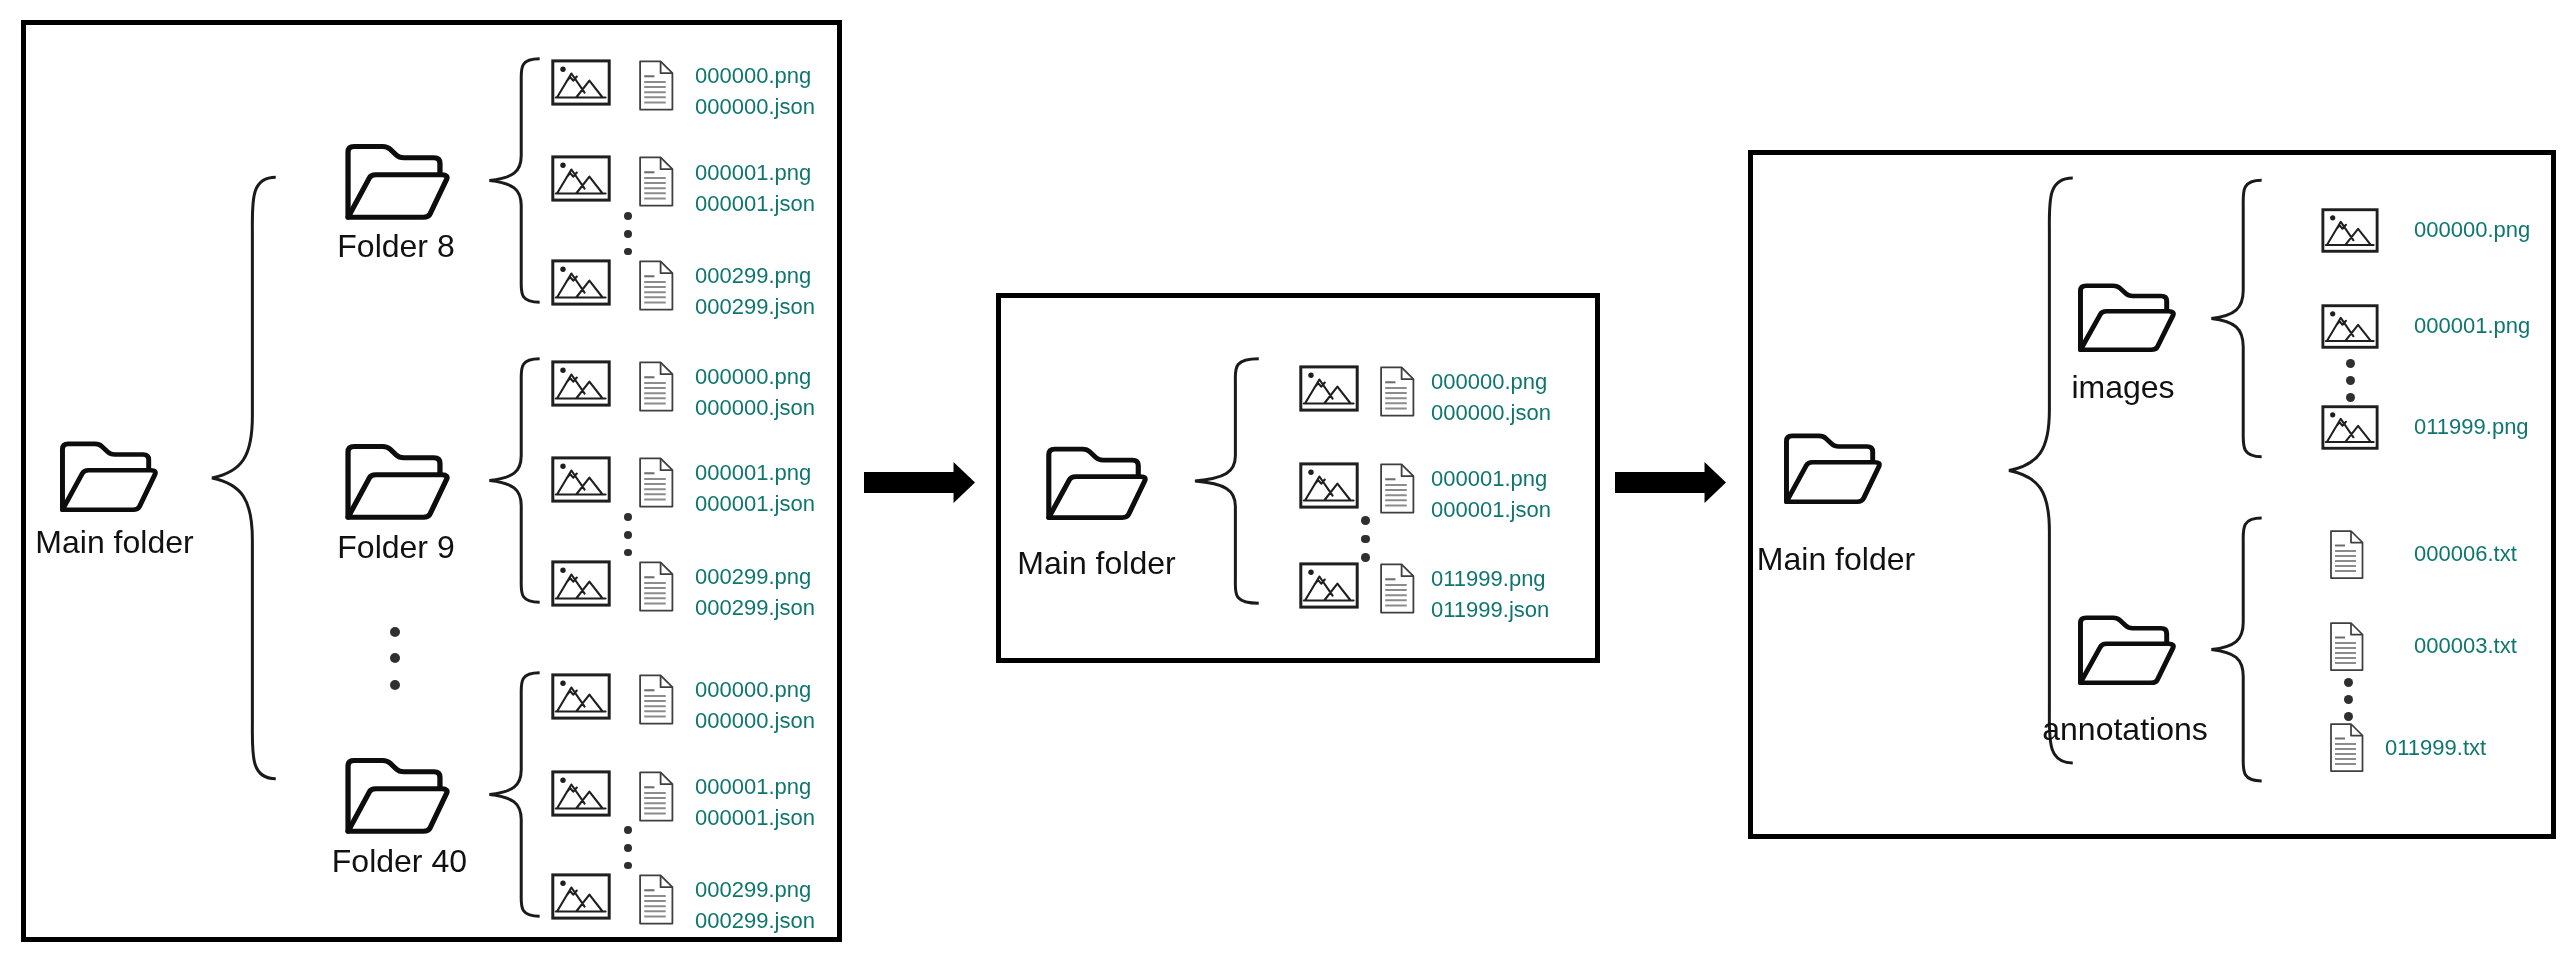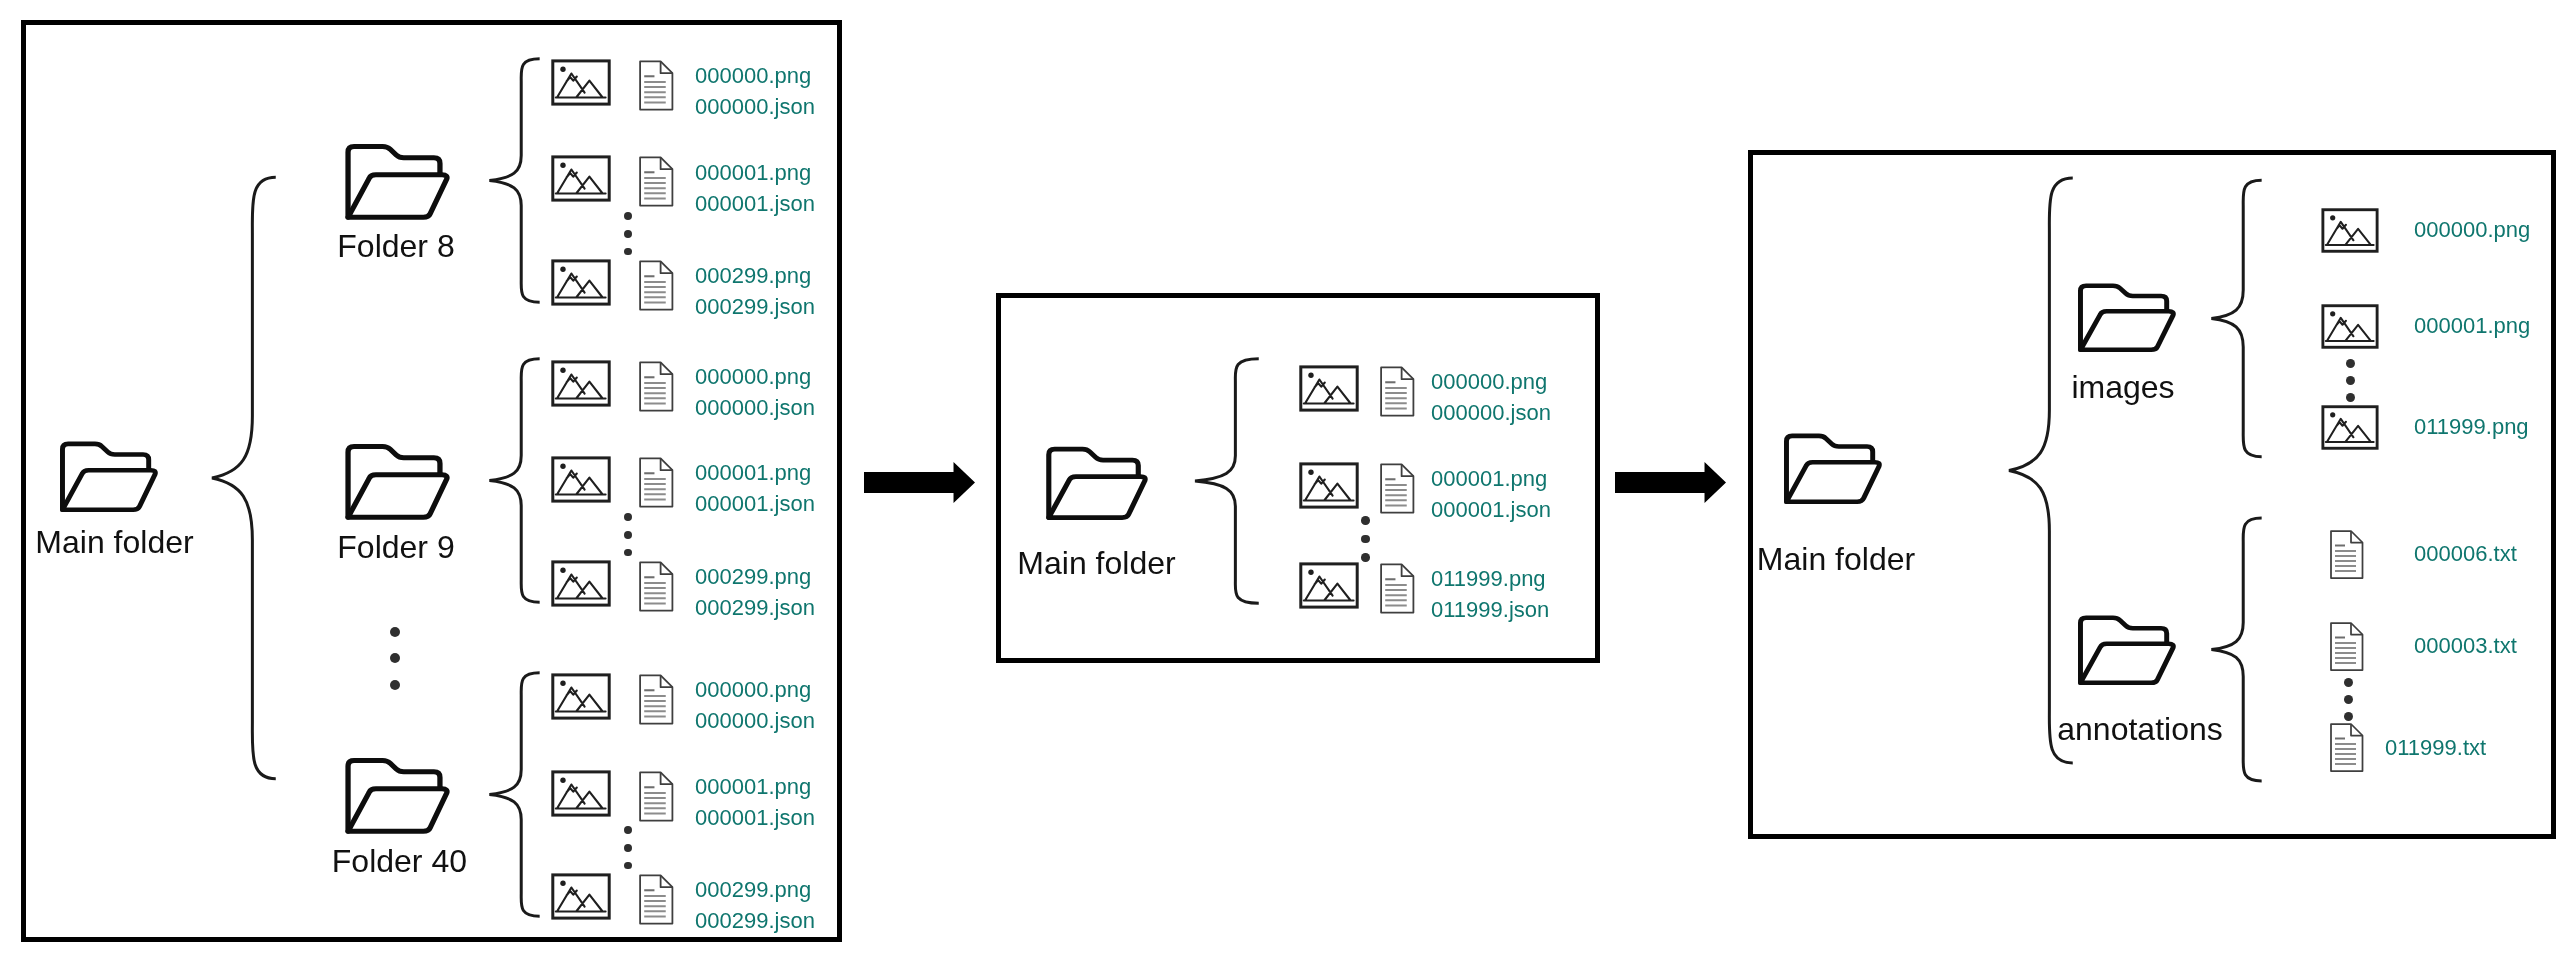--- a/index.html
+++ b/index.html
@@ -278,21 +278,21 @@
         <span></span>
       </div>
     <svg class="icon" style="left:567px;top:250px;width:60px;height:45px" viewBox="0 0 100 78">
         <use href="#g-image"></use>
       </svg>
     <div class="file-label" style="left:661px;top:257px;">011999.png</div>
 
     <svg class="icon" style="left:319px;top:455px;width:106px;height:78px" viewBox="0 0 150 120" preserveAspectRatio="none">
         <use href="#g-folder"></use>
       </svg>
-    <div class="folder-label" style="left:302px;top:556px;width:170px;">annotations</div>
+    <div class="folder-label" style="left:287px;top:556px;width:170px;">annotations</div>
     <svg class="icon" style="left:445px;top:359px;width:67px;height:271px" viewBox="0 0 40 200" preserveAspectRatio="none">
         <use href="#p-brace"></use>
       </svg>
     <svg class="icon" style="left:574px;top:374px;width:39px;height:51px" viewBox="0 0 78 100">
         <use href="#g-doc"></use>
       </svg>
     <div class="file-label" style="left:661px;top:384px;">000006.txt</div>
     <svg class="icon" style="left:574px;top:466px;width:39px;height:51px" viewBox="0 0 78 100">
         <use href="#g-doc"></use>
       </svg>

